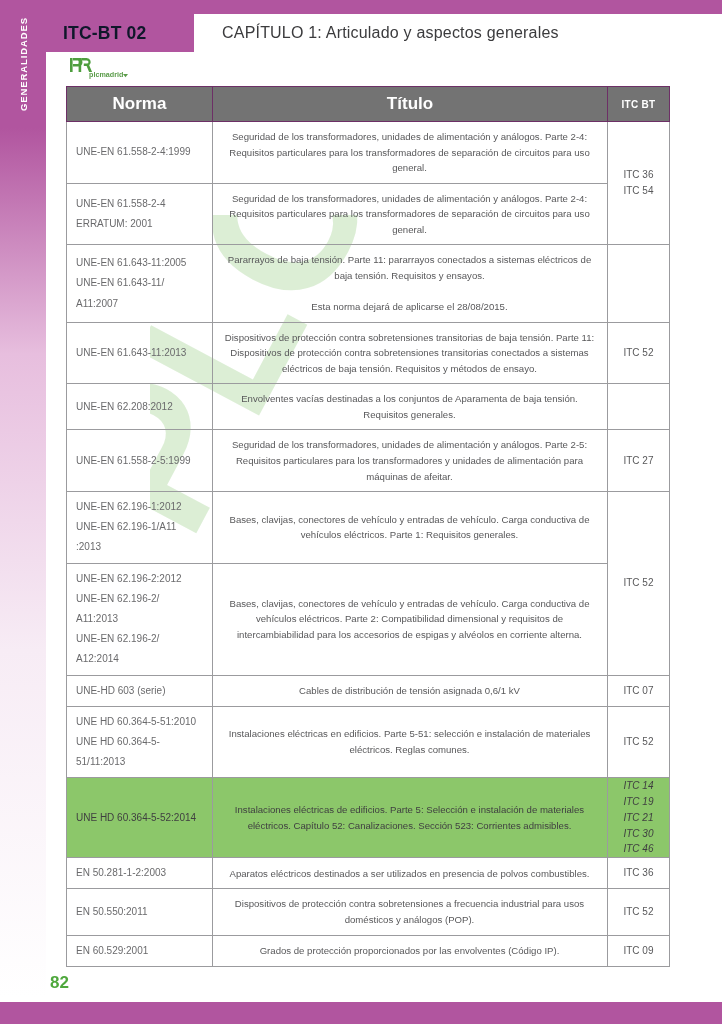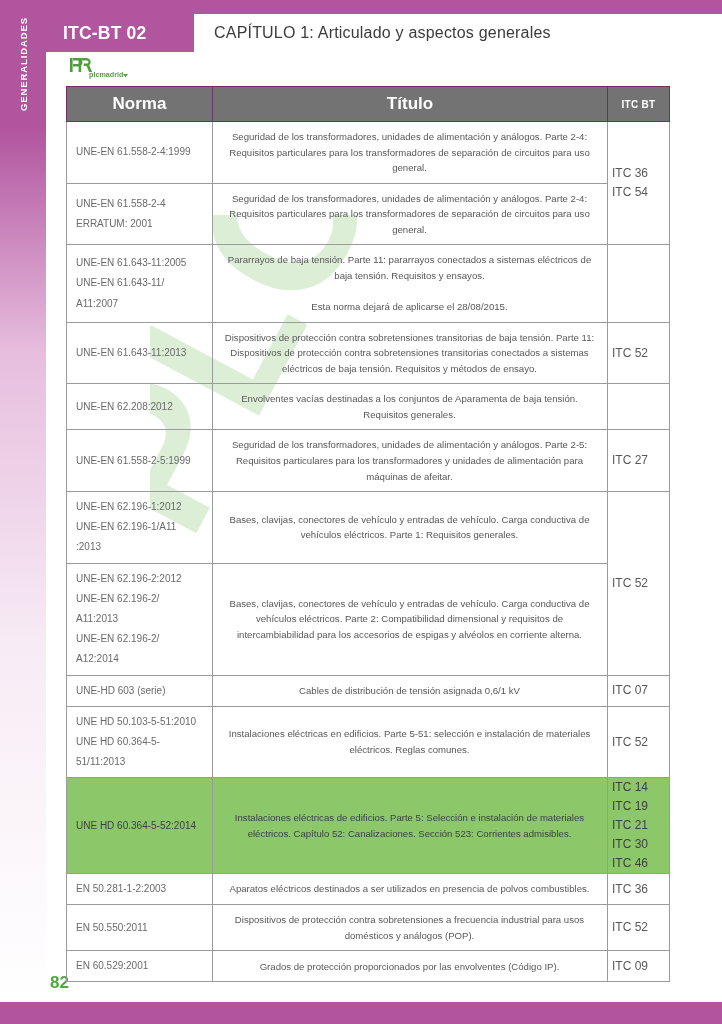--- a/index.html
+++ b/index.html
@@ -62,32 +62,32 @@
     position: absolute;
     top: 14px; left: 46px;
     width: 148px; height: 38px;
     background: #b1559f;
     display: flex;
     align-items: center;
     padding-left: 17px;
     box-sizing: border-box;
   }
   .header-tag span {
-    color: #ffffff;
+    color: #0f172a;
     font-size: 17.5px;
     font-weight: bold;
     letter-spacing: 0.2px;
   }
   .header-title {
     position: absolute;
     top: 14px; left: 194px;
     height: 38px;
     display: flex;
     align-items: center;
-    padding-left: 20px;
+    padding-left: 28px;
     box-sizing: border-box;
     color: #3b3b3d;
     font-size: 16px;
     letter-spacing: 0.2px;
     white-space: nowrap;
   }
 
   
   .logo {
     position: absolute;
@@ -151,35 +151,36 @@
     width: 390px;
     padding: 7px 10px 7px 9px;
     font-size: 9.6px;
     line-height: 1.62;
     color: #58585a;
     text-align: center;
   }
   td.c-itc {
     width: 57px;
     padding: 0 4px;
-    font-size: 12px;
+    font-size: 10px;
     line-height: 1.58;
     color: #58585a;
+    text-align: center;
     vertical-align: middle;
   }
   td.c-norma p, td.c-titulo p, td.c-itc p { margin: 0; }
   td.c-norma p + p { margin-top: 4px; }
   td.c-titulo p + p { margin-top: 16px; }
 
   tr.highlight td {
     background: #8cc76a;
     color: #3f3f40;
   }
   tr.highlight td.c-norma { color: #3f3f40; margin-top: 32px; }
-  tr.highlight td.c-itc { color: #3f3f40; }
+  tr.highlight td.c-itc { color: #3f3f40; font-style: italic; }
 
   
   .page-number {
     position: absolute;
     left: 50px;
     top: 958px;
     color: #4fa83d;
     font-size: 17px;
     font-weight: bold;
     margin-top: 15px;
@@ -322,21 +323,21 @@
           </td>
           <td class="c-titulo">
             <p>Cables de distribución de tensión asignada 0,6/1 kV</p>
           </td>
           <td class="c-itc">
             <p>ITC 07</p>
           </td>
         </tr>
         <tr>
           <td class="c-norma">
-            <p>UNE HD 50.103-5-51:2010</p>
+            <p>UNE HD 60.364-5-51:2010</p>
             <p>UNE HD 60.364-5-</p>
             <p>51/11:2013</p>
           </td>
           <td class="c-titulo">
             <p>Instalaciones eléctricas en edificios. Parte 5-51: selección e instalación de materiales eléctricos. Reglas comunes.</p>
           </td>
           <td class="c-itc">
             <p>ITC 52</p>
           </td>
         </tr>

